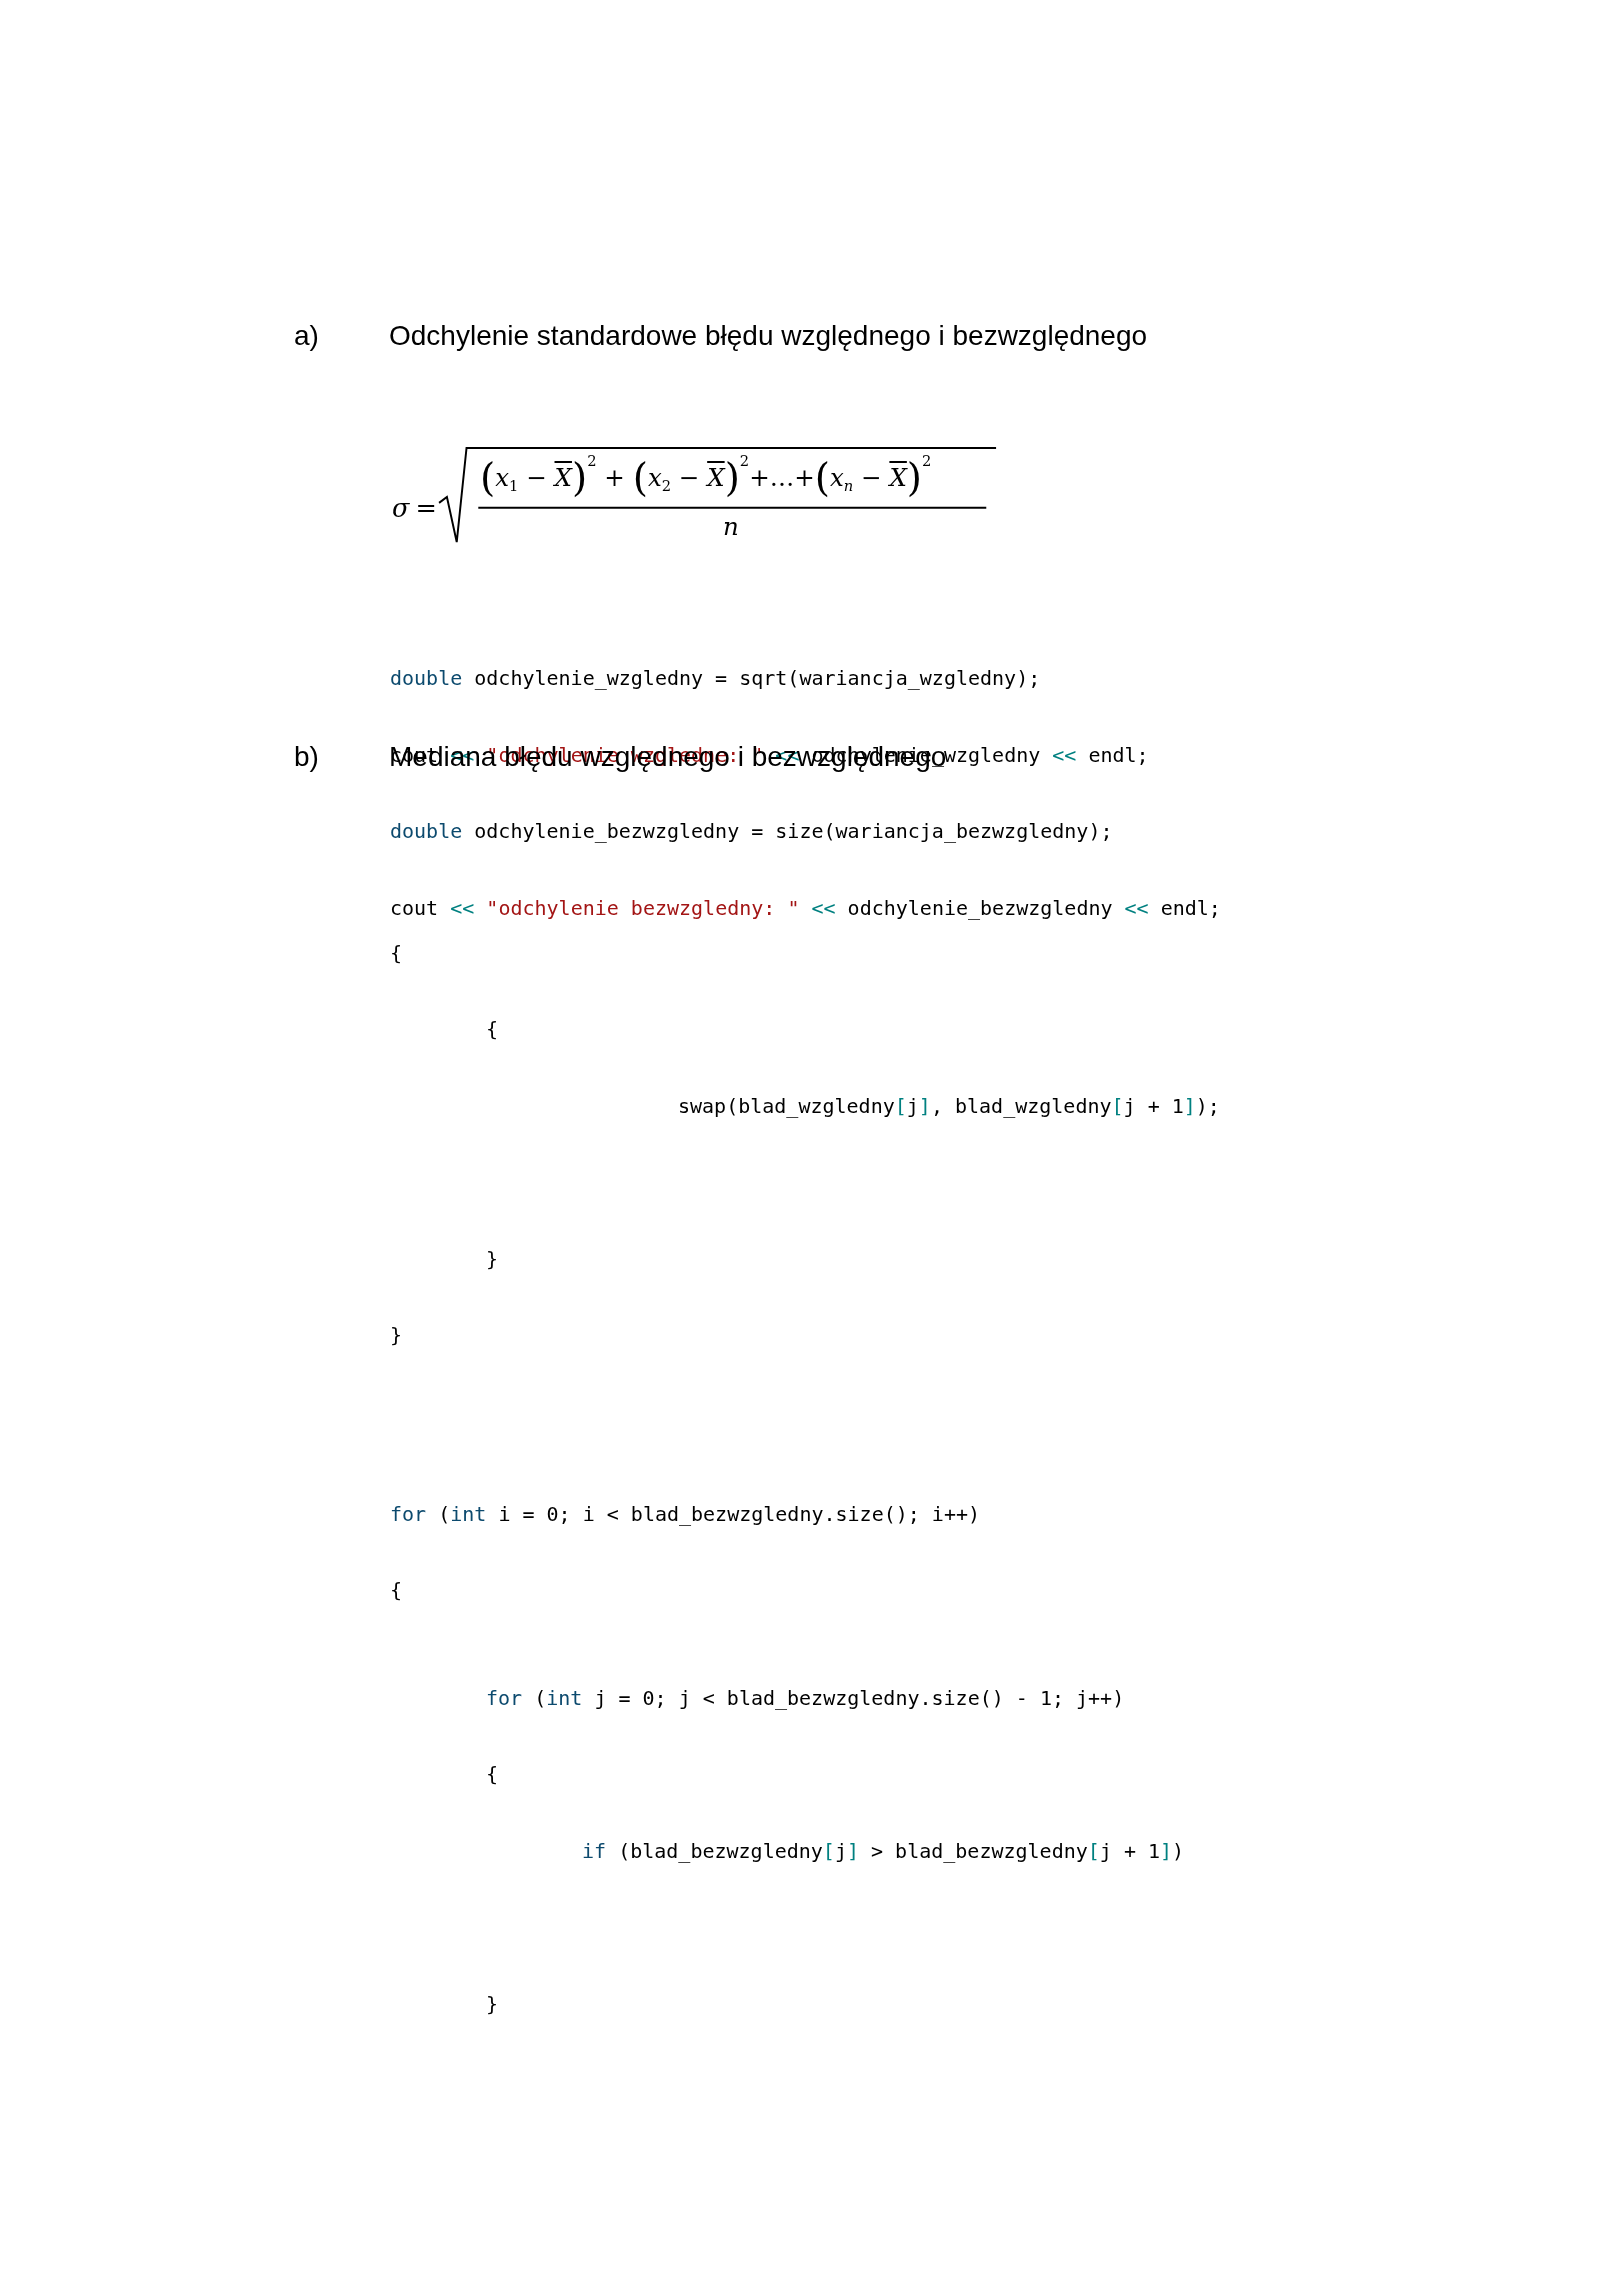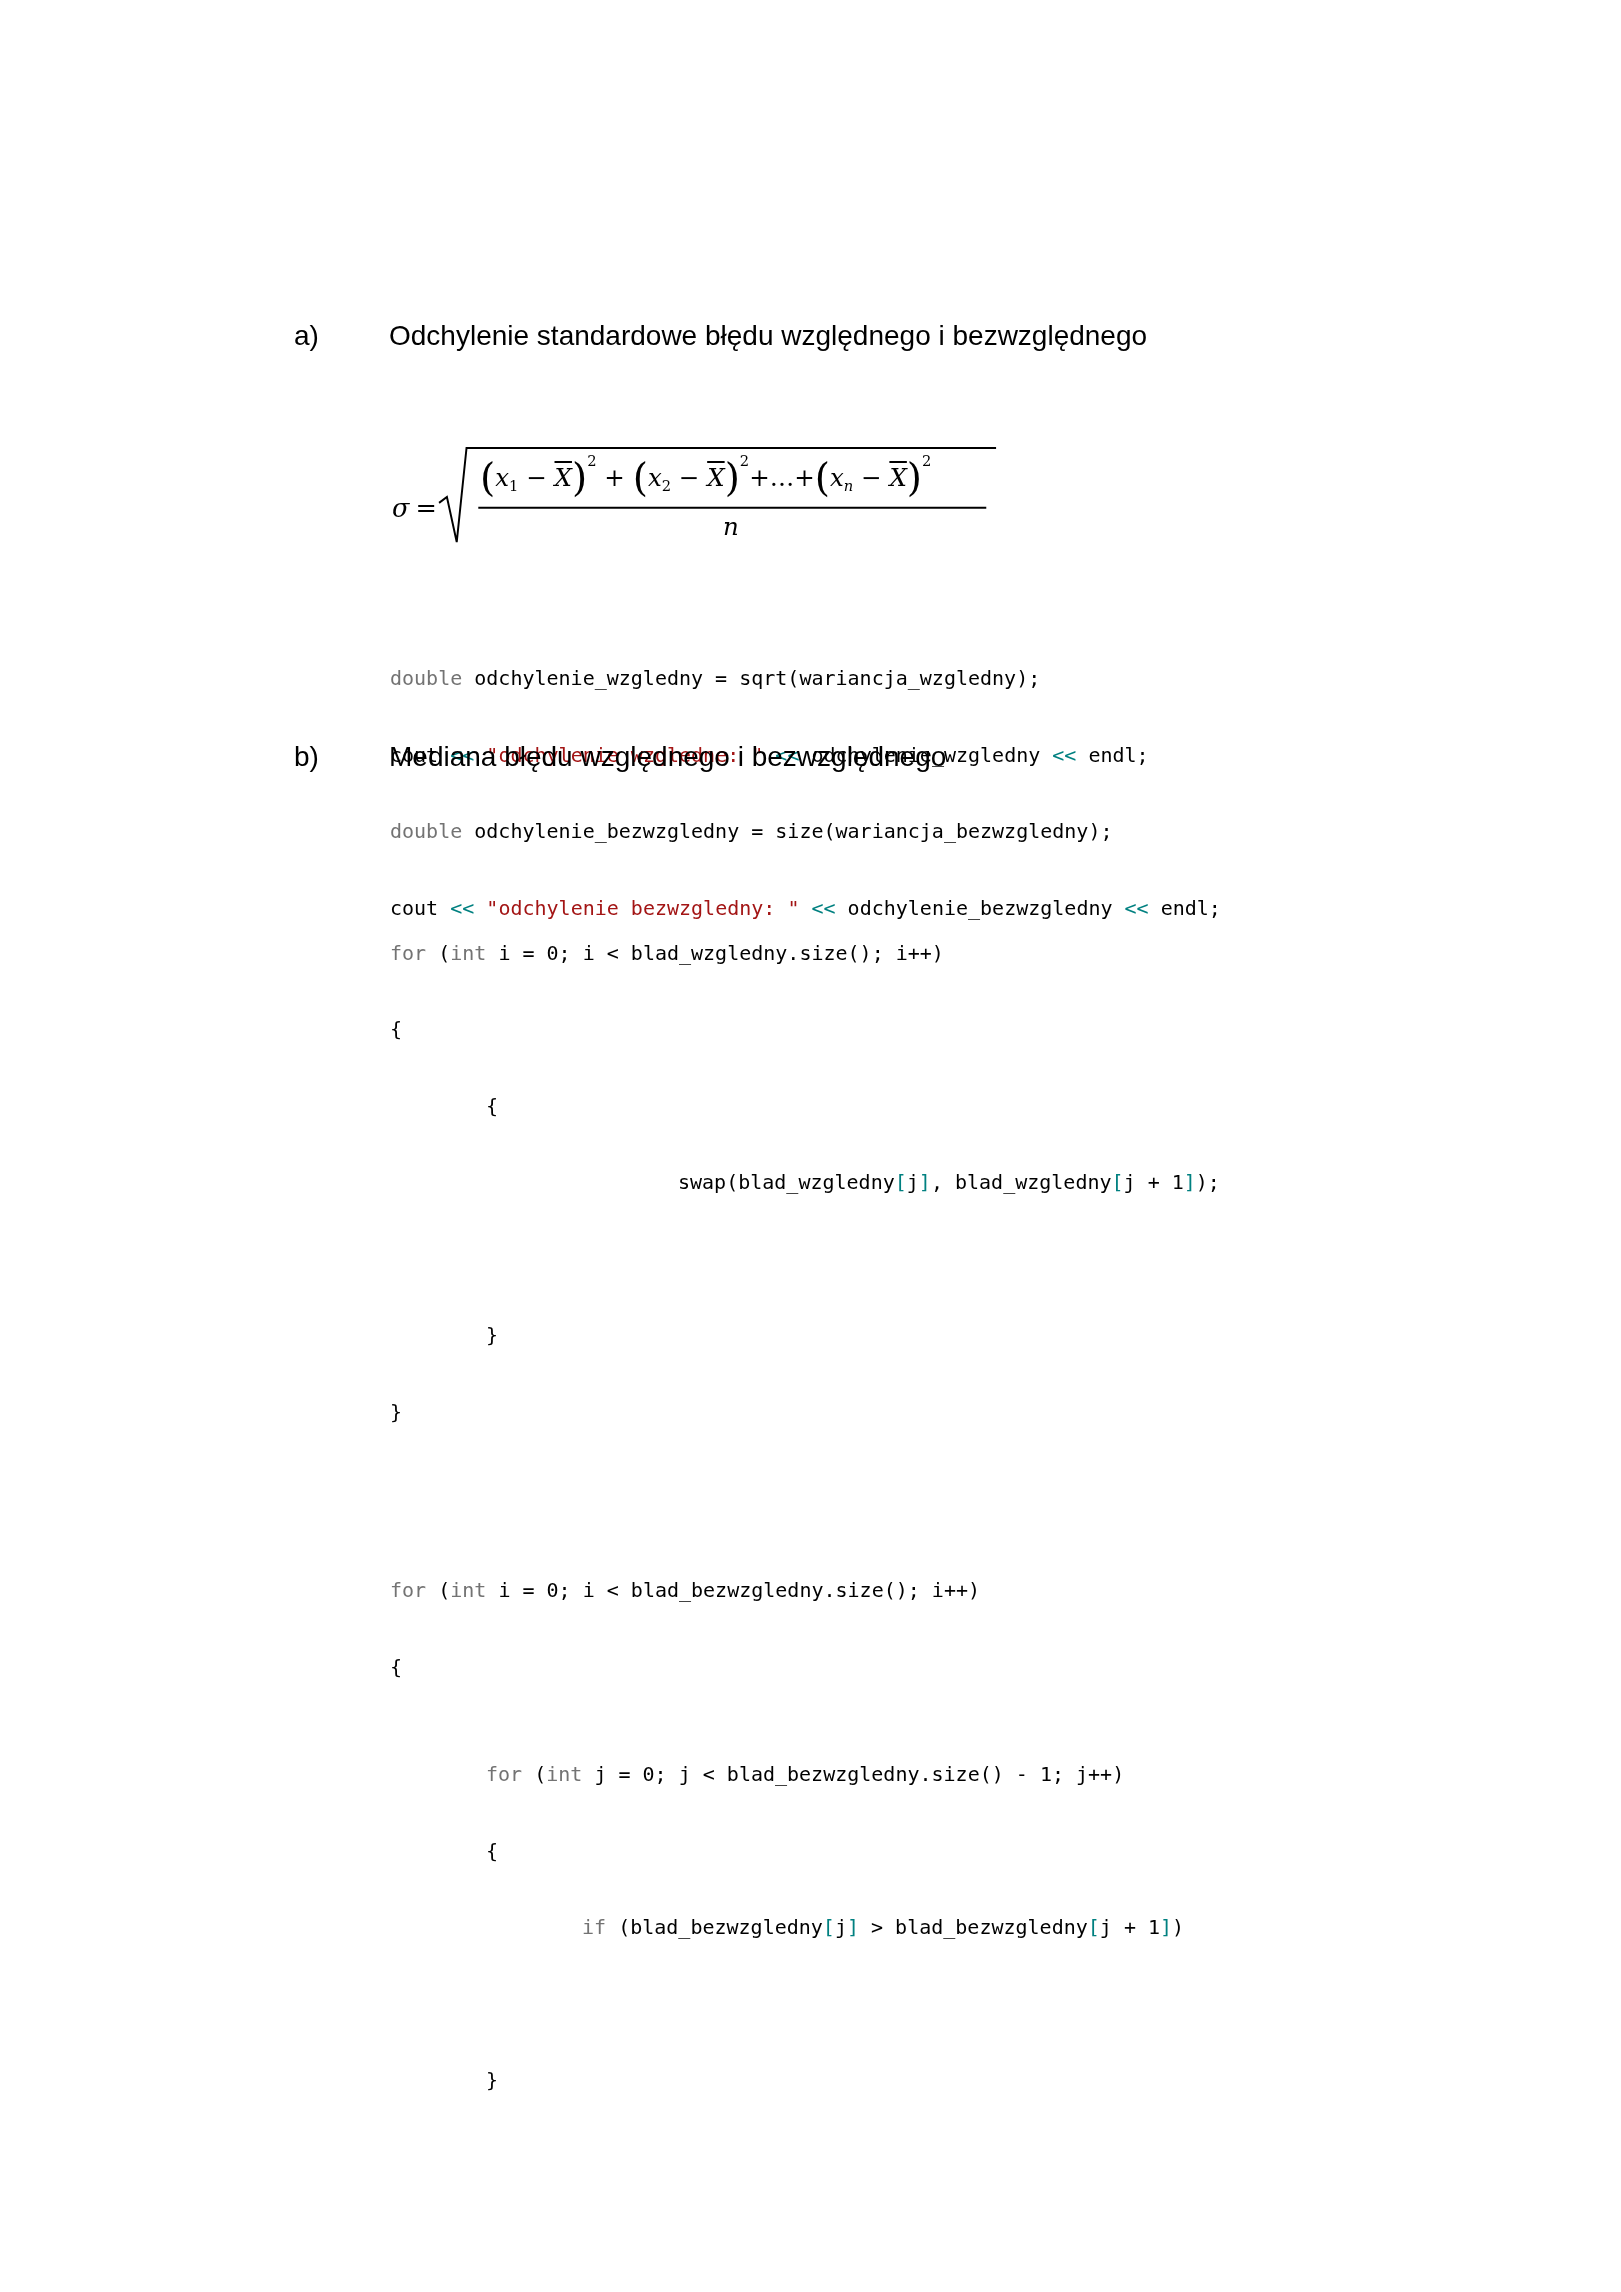--- a/index.html
+++ b/index.html
@@ -36,21 +36,21 @@
     .code {
       position: absolute;
       left: 390px;
       font-family: "DejaVu Sans Mono", monospace;
       font-size: 20px;
       line-height: 25.5px;
       color: #000000;
       white-space: pre;
     }
     .line { height: 25.5px; }
-    .kw { color: #737373; }
+    .kw { color: #0c4a6e; }
     .str { color: #a31515; }
     .op2 { color: #008080; }
     .br { color: #008080; }
   </style>
 </head>
 <body>
 
 <div class="heading" style="left:294px; top:320px;">
   <span class="marker">a)</span>
   <span class="htext">Odchylenie standardowe błędu względnego i bezwzględnego</span>
@@ -76,21 +76,20 @@
   <div class="line"><span>cout </span><span class="op2">&lt;&lt;</span><span class="str"> "odchylenie bezwzgledny: " </span><span class="op2">&lt;&lt;</span><span> odchylenie_bezwzgledny </span><span class="op2">&lt;&lt;</span><span> endl;</span></div>
 </div>
 
 <div class="heading" style="left:294px; top:741px;">
   <span class="marker">b)</span>
   <span class="htext">Mediana błędu względnego i bezwzględnego</span>
 </div>
 
 <div class="code" style="top:864px;">
   
-  <div class="line"><span class="kw">for</span><span> (</span><span class="kw">int</span><span> i = 0; i &lt; blad_wzgledny.size(); i++)</span></div>
   <div class="line"><span>{</span></div>
   <div class="line" style="padding-left:96px;"><span>{</span></div>
   <div class="line" style="padding-left:288px;"><span>swap(blad_wzgledny</span><span class="br">[</span><span>j</span><span class="br">]</span><span>, blad_wzgledny</span><span class="br">[</span><span>j + 1</span><span class="br">]</span><span>);</span></div>
   <div class="line"></div>
   <div class="line" style="padding-left:96px;"><span>}</span></div>
   <div class="line"><span>}</span></div>
   <div class="line"></div>
   
   <div class="line"><span class="kw">for</span><span> (</span><span class="kw">int</span><span> i = 0; i &lt; blad_bezwzgledny.size(); i++)</span></div>
   <div class="line"><span>{</span></div>

